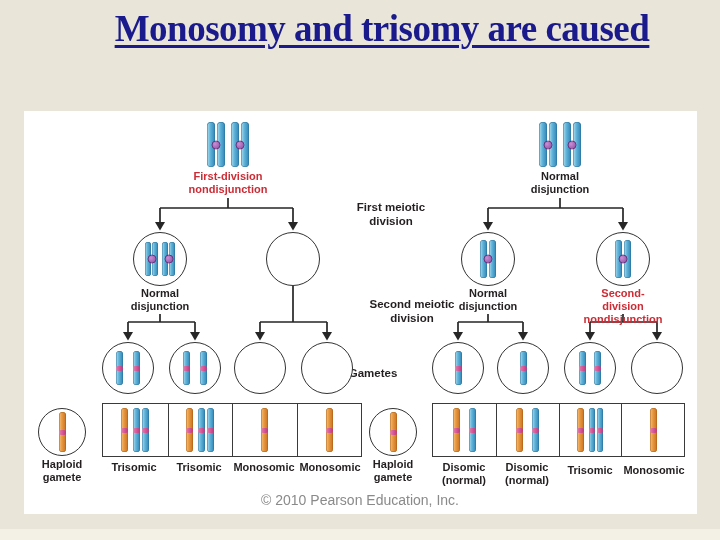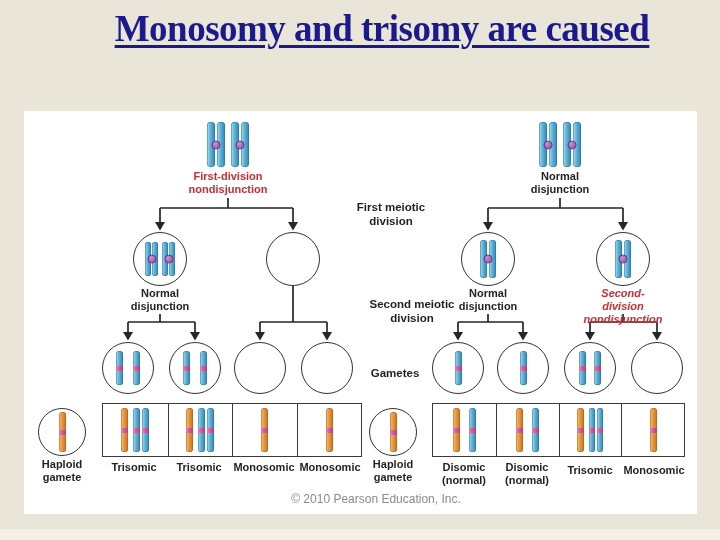--- a/index.html
+++ b/index.html
@@ -19,22 +19,22 @@
   
   .connectors{position:absolute;left:0;top:0;width:673px;height:403px;}
   .connectors path{stroke:#262626;stroke-width:1.7;fill:none;}
   .connectors polygon{fill:#262626;stroke:none;}
 
   
   .lbl{position:absolute;transform:translateX(-50%);text-align:center;white-space:pre-line;
        font-weight:bold;font-size:11px;line-height:1.18;color:#231f20;}
   .lbl.red{color:#cc2c35;}
   .lbl.stage{font-size:11.5px;}
-  .copyright{position:absolute;transform:translateX(-50%);font-size:12px;font-weight:normal;
-             color:#8a8a8a;white-space:nowrap;margin-left:16px;}
+  .copyright{position:absolute;transform:translateX(-50%);font-size:14px;font-weight:normal;
+             color:#8a8a8a;white-space:nowrap;}
 
   
   .circle{position:absolute;border:1.6px solid #333;border-radius:50%;background:#fff;
           display:flex;align-items:center;justify-content:center;box-sizing:border-box;}
   .c54{width:54px;height:54px;}
   .c52{width:52px;height:52px;}
   .c48{width:48px;height:48px;}
 
   
   .chromatid{width:7px;height:36px;border-radius:4px;position:relative;flex:none;
@@ -127,21 +127,21 @@
 
     <div class="lbl red" style="left:204px;top:59px;">First-division
 nondisjunction</div>
     <div class="lbl" style="left:536px;top:59px;">Normal
 disjunction</div>
 
     <div class="lbl stage" style="left:367px;top:90px;">First meiotic
 division</div>
     <div class="lbl stage" style="left:388px;top:187px;">Second meiotic
 division</div>
-    <div class="lbl stage" style="left:371px;top:256px;">Gametes</div>
+    <div class="lbl stage" style="left:349px;top:256px;">Gametes</div>
 
     <div class="circle c54" style="left:109px;top:121px;gap:4px;">
       <span class="dup" style="gap:1px;">
           <i class="chromatid" style="width:6px;height:34px;"></i>
           <i class="chromatid" style="width:6px;height:34px;"></i>
         </span>
       <span class="dup" style="gap:1px;">
           <i class="chromatid" style="width:6px;height:34px;"></i>
           <i class="chromatid" style="width:6px;height:34px;"></i>
         </span>
@@ -157,21 +157,21 @@
       <span class="dup">
           <i class="chromatid" style="width:7px;height:38px;"></i>
           <i class="chromatid" style="width:7px;height:38px;"></i>
         </span>
     </div>
 
     <div class="lbl" style="left:136px;top:176px;">Normal
 disjunction</div>
     <div class="lbl" style="left:464px;top:176px;">Normal
 disjunction</div>
-    <div class="lbl red" style="left:599px;top:176px;font-style:italic;">Second-division
+    <div class="lbl red" style="left:599px;top:176px;">Second-division
 nondisjunction</div>
 
     <div class="circle c52" style="left:78px;top:231px;gap:10px;">
       <i class="chromatid" style="height:34px;"></i>
         <i class="chromatid" style="height:34px;"></i>
     </div>
     <div class="circle c52" style="left:145px;top:231px;gap:10px;">
       <i class="chromatid" style="height:34px;"></i>
         <i class="chromatid" style="height:34px;"></i>
     </div>

